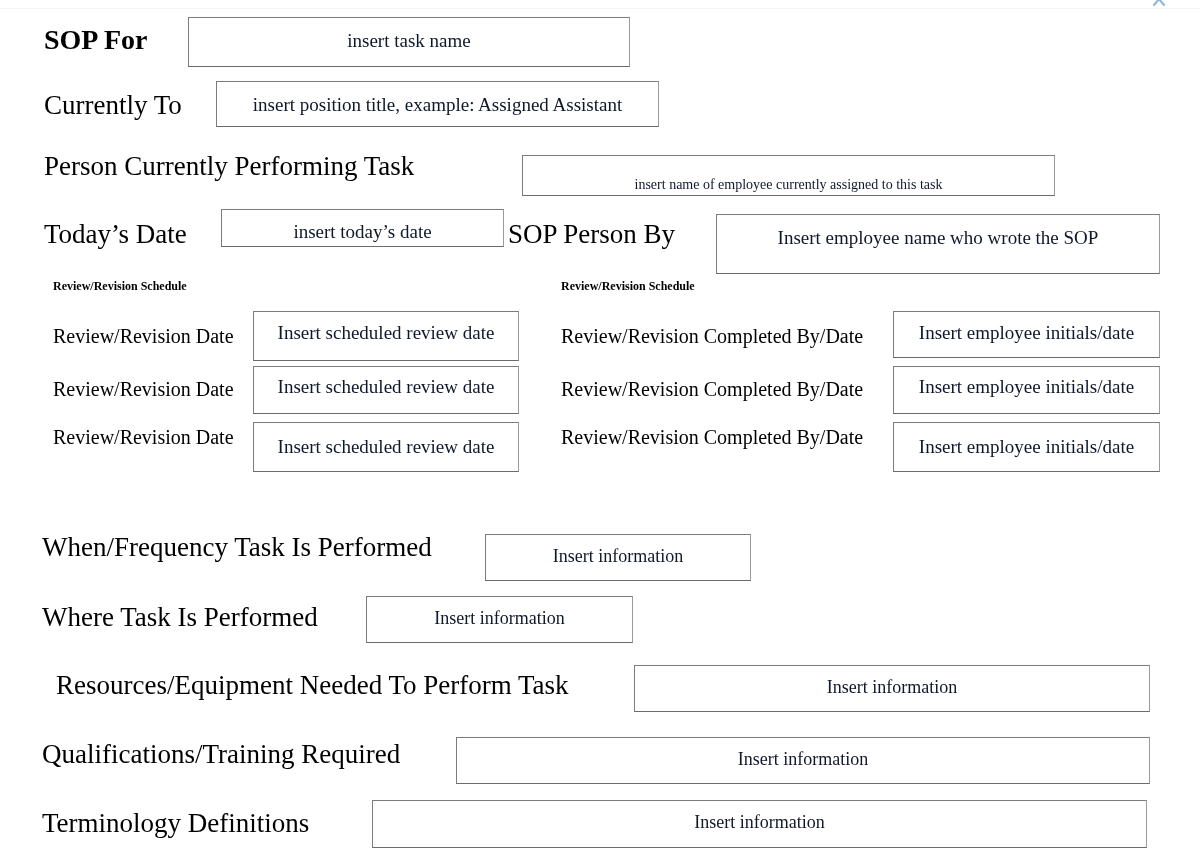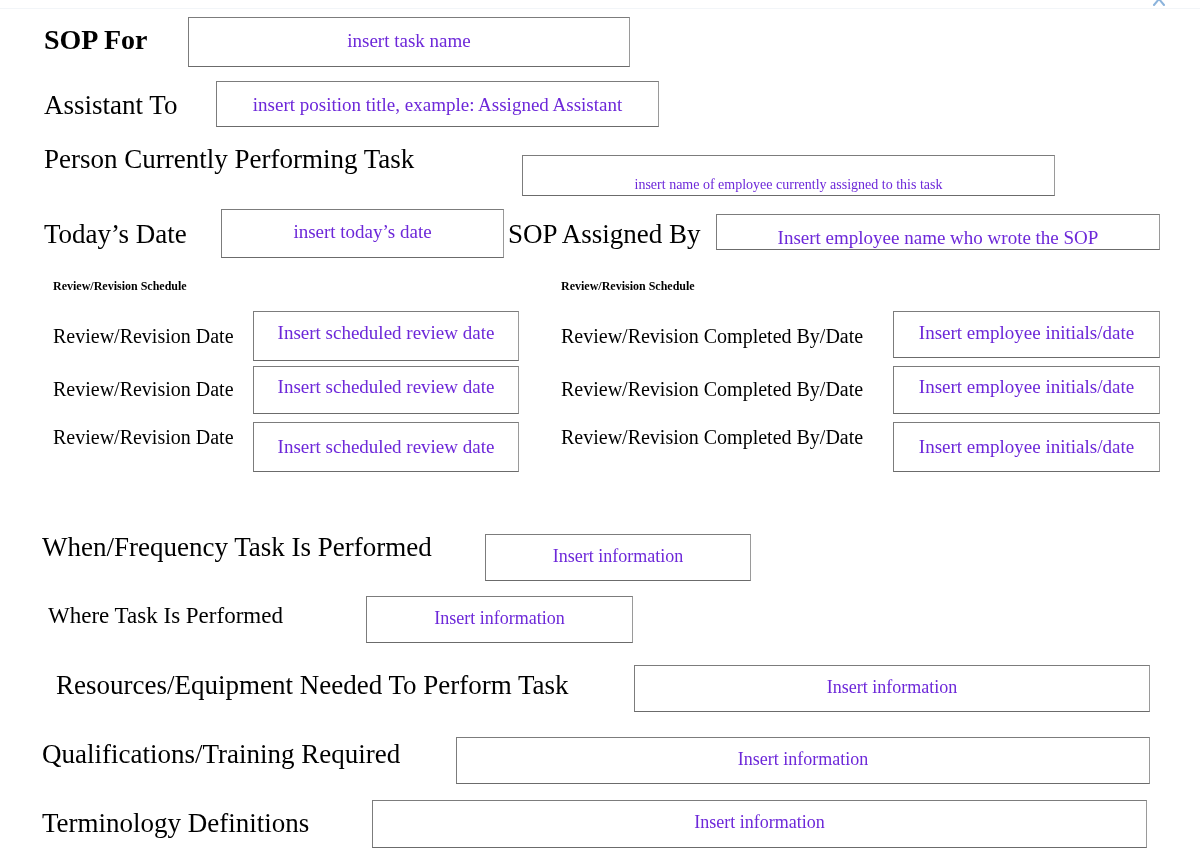--- a/index.html
+++ b/index.html
@@ -52,21 +52,21 @@
     background: #ffffff;
     border: 1px solid #7c7c7c;
     border-right-color: #9a9a9a;
     border-bottom-color: #6b6b6b;
   }
   .box .ph {
     position: absolute;
     left: 0;
     right: 0;
     text-align: center;
-    color: #6d28d9;
+    color: #0f172a;
     white-space: nowrap;
     line-height: 1;
   }
 
   
   .schedule-head {
     font-weight: 700;
     font-size: 12px;
     line-height: 1;
     white-space: nowrap;
@@ -80,37 +80,37 @@
   <svg viewBox="0 0 14 14" width="14" height="14" aria-hidden="true">
     <path d="M2 11 L7 5 L12 11" fill="none" stroke="#8cb4dc" stroke-width="2" stroke-linecap="round" stroke-linejoin="round"></path>
   </svg>
 </div>
 
 <div class="abs lbl bold" style="left:44px; top:26px; font-size:28px;">SOP For</div>
 <div class="box" style="left:188px; top:17px; width:442px; height:50px;">
   <div class="ph" style="top:13px; font-size:19px;">insert task name</div>
 </div>
 
-<div class="abs lbl" style="left:44px; top:92px; font-size:27px;">Assistant To</div>
+<div class="abs lbl" style="left:44px; top:92px; font-size:27px;">Currently To</div>
 <div class="box" style="left:216px; top:81px; width:443px; height:46px;">
   <div class="ph" style="top:13px; font-size:19px;">insert position title, example: Assigned Assistant</div>
 </div>
 
-<div class="abs lbl" style="left:44px; top:146px; font-size:27px;">Person Currently Performing Task</div>
+<div class="abs lbl" style="left:44px; top:153px; font-size:27px;">Person Currently Performing Task</div>
 <div class="box" style="left:522px; top:155px; width:533px; height:41px;">
   <div class="ph" style="top:22px; font-size:14px;">insert name of employee currently assigned to this task</div>
 </div>
 
 <div class="abs lbl" style="left:44px; top:221px; font-size:27px;">Today’s Date</div>
-<div class="box" style="left:221px; top:209px; width:283px; height:49px;">
+<div class="box" style="left:221px; top:209px; width:283px; height:38px;">
   <div class="ph" style="top:12px; font-size:19px;">insert today’s date</div>
 </div>
 
-<div class="abs lbl" style="left:508px; top:221px; font-size:27px;">SOP Assigned By</div>
-<div class="box" style="left:716px; top:214px; width:444px; height:36px;">
+<div class="abs lbl" style="left:508px; top:221px; font-size:27px;">SOP Person By</div>
+<div class="box" style="left:716px; top:214px; width:444px; height:60px;">
   <div class="ph" style="top:13px; font-size:19px;">Insert employee name who wrote the SOP</div>
 </div>
 
 <div class="abs schedule-head" style="left:53px; top:280px;">Review/Revision Schedule</div>
 <div class="abs schedule-head" style="left:561px; top:280px;">Review/Revision Schedule</div>
 
 <div class="abs lbl" style="left:53px; top:326px; font-size:20px;">Review/Revision Date</div>
 <div class="box" style="left:253px; top:311px; width:266px; height:50px;">
   <div class="ph" style="top:11px; font-size:19px;">Insert scheduled review date</div>
 </div>
@@ -138,21 +138,21 @@
 <div class="abs lbl" style="left:561px; top:427px; font-size:20px;">Review/Revision Completed By/Date</div>
 <div class="box" style="left:893px; top:422px; width:267px; height:50px;">
   <div class="ph" style="top:14px; font-size:19px;">Insert employee initials/date</div>
 </div>
 
 <div class="abs lbl" style="left:42px; top:534px; font-size:27px;">When/Frequency Task Is Performed</div>
 <div class="box" style="left:485px; top:534px; width:266px; height:47px;">
   <div class="ph" style="top:12px; font-size:18px;">Insert information</div>
 </div>
 
-<div class="abs lbl" style="left:48px; top:604px; font-size:23px;">Where Task Is Performed</div>
+<div class="abs lbl" style="left:42px; top:604px; font-size:27px;">Where Task Is Performed</div>
 <div class="box" style="left:366px; top:596px; width:267px; height:47px;">
   <div class="ph" style="top:12px; font-size:18px;">Insert information</div>
 </div>
 
 <div class="abs lbl" style="left:56px; top:672px; font-size:27px;">Resources/Equipment Needed To Perform Task</div>
 <div class="box" style="left:634px; top:665px; width:516px; height:47px;">
   <div class="ph" style="top:12px; font-size:18px;">Insert information</div>
 </div>
 
 <div class="abs lbl" style="left:42px; top:741px; font-size:27px;">Qualifications/Training Required</div>

